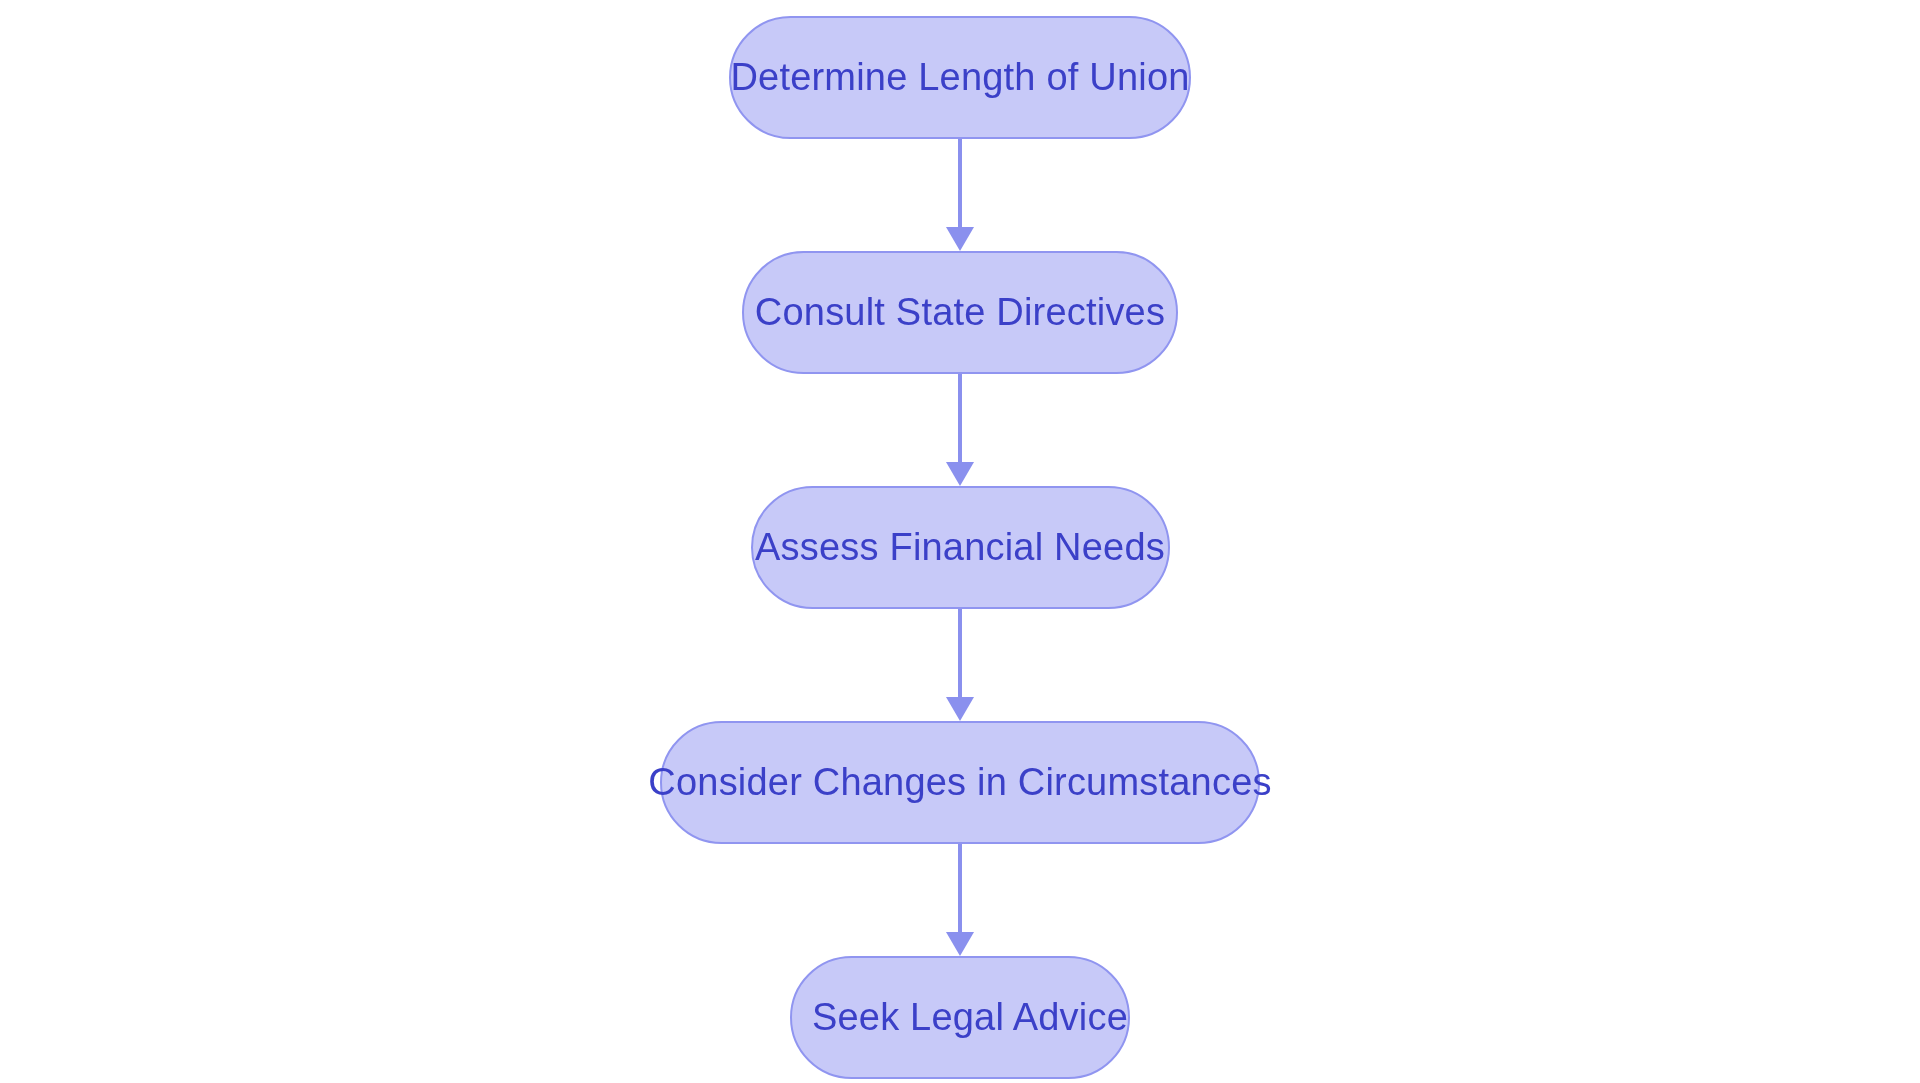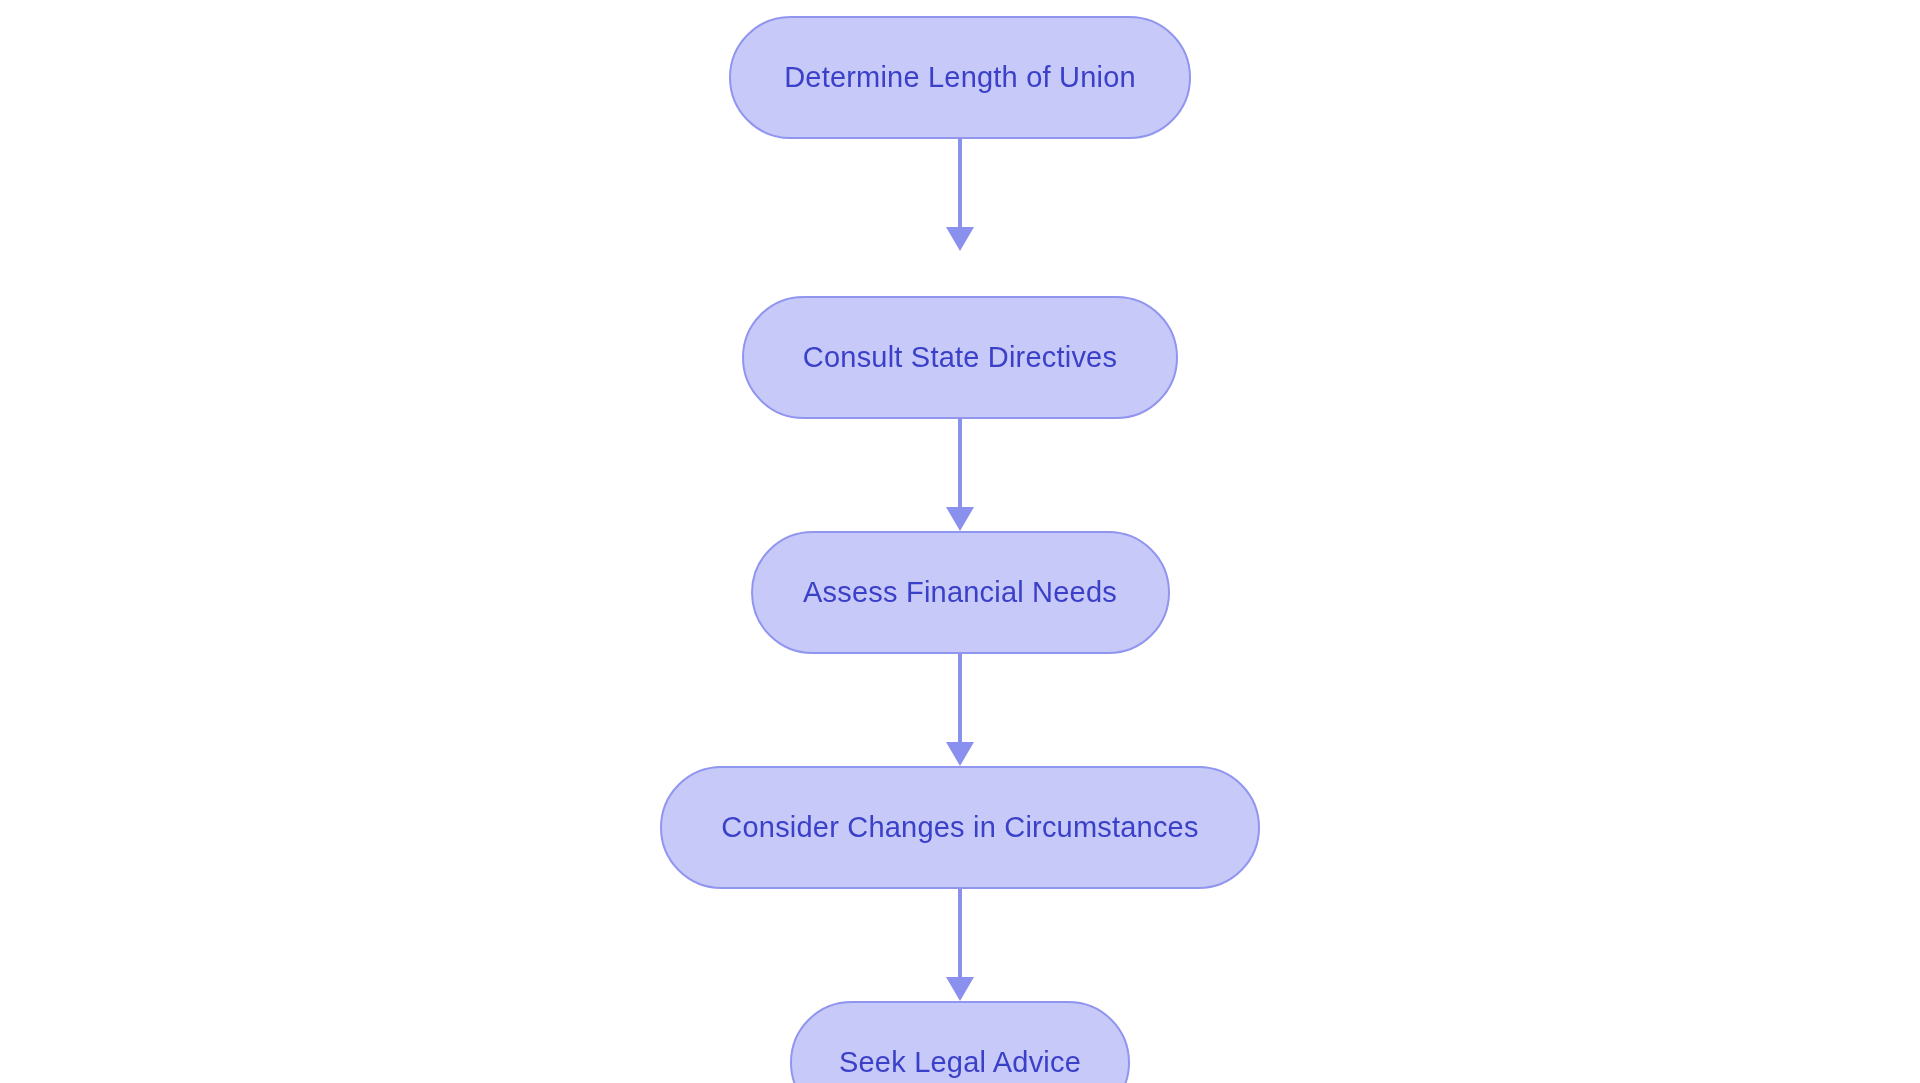--- a/index.html
+++ b/index.html
@@ -25,28 +25,28 @@
     border-radius: 62px;
     background: var(--node_fill, #c7c9f8);
     border: 2px solid var(--node_border, #9095f0);
     display: flex;
     align-items: center;
     justify-content: center;
     white-space: nowrap;
   }
   .node-label {
     color: var(--node_text, #3b40c8);
-    font-size: 29px;
+    font-size: 38px;
     letter-spacing: 0.2px;
   }
   .n1 { width: 462px; }
-  .n2 { width: 436px; margin-top: 45px; }
+  .n2 { width: 436px; }
   .n3 { width: 419px; align-items: center; }
   .n4 { width: 600px; text-align: right; }
-  .n5 { width: 340px; }
+  .n5 { width: 340px; justify-content: flex-end; }
   .connector {
     height: 112px;
     display: flex;
     flex-direction: column;
     align-items: center;
   }
   .connector .line {
     width: 4px;
     flex: 1 1 auto;
     background: var(--arrow, #8a90ee);

